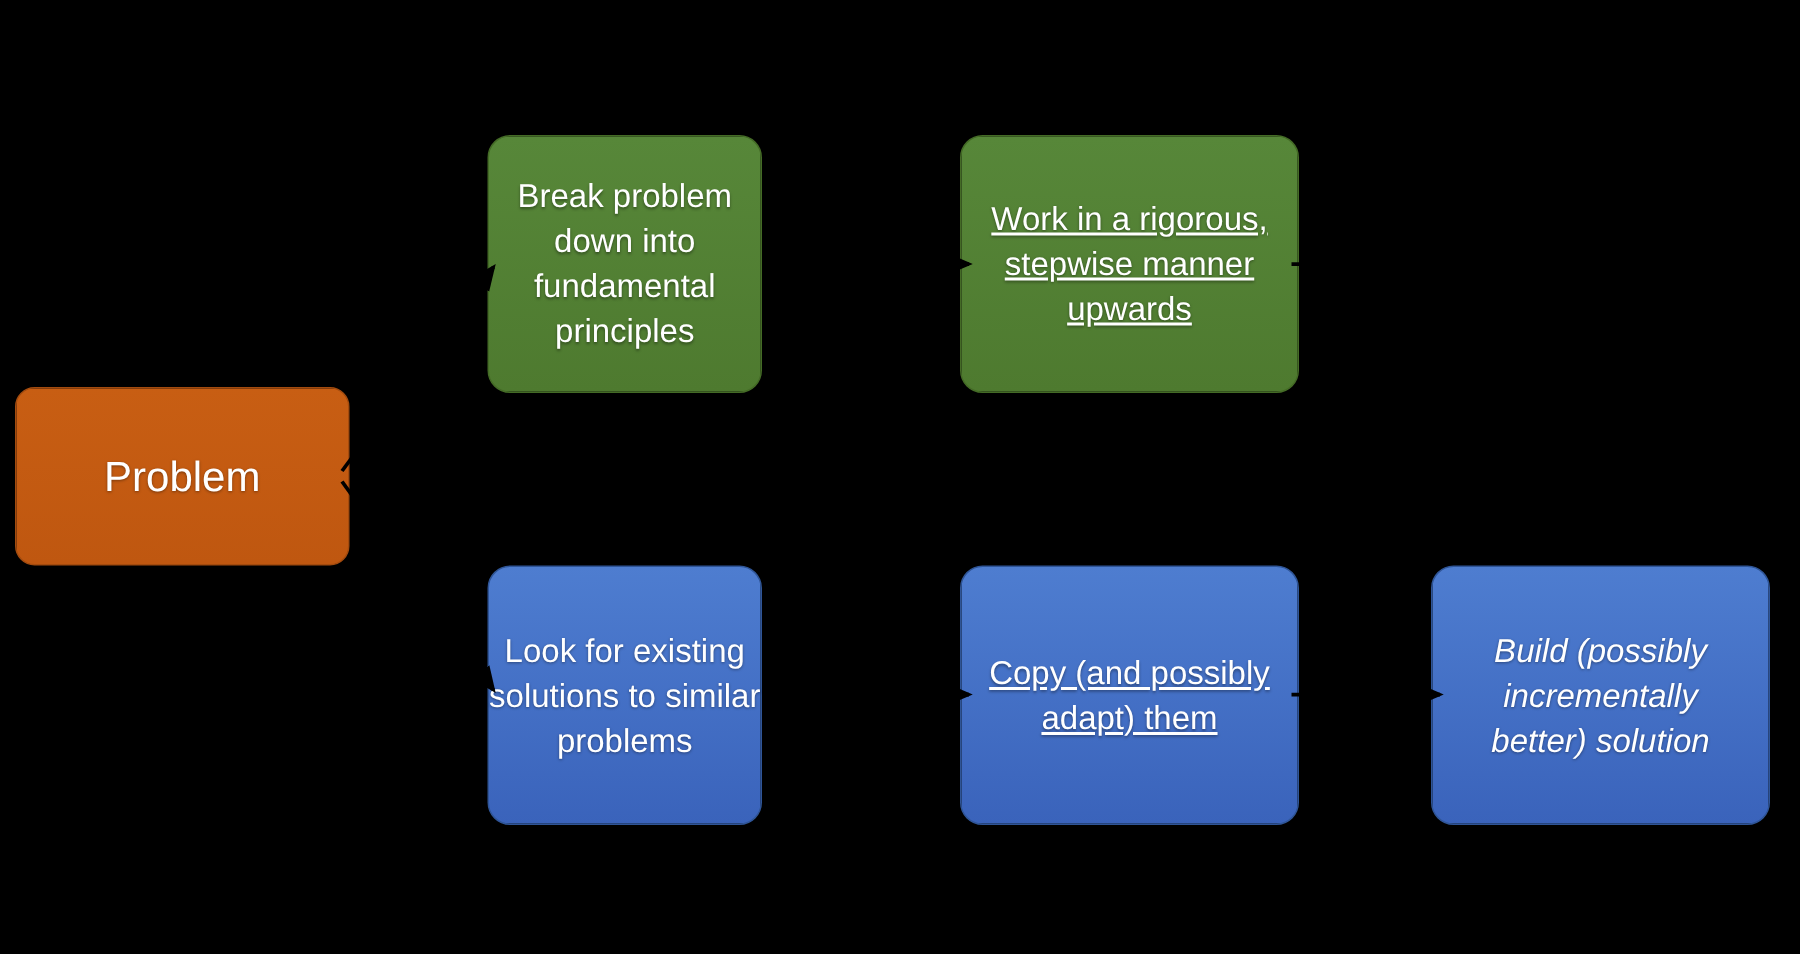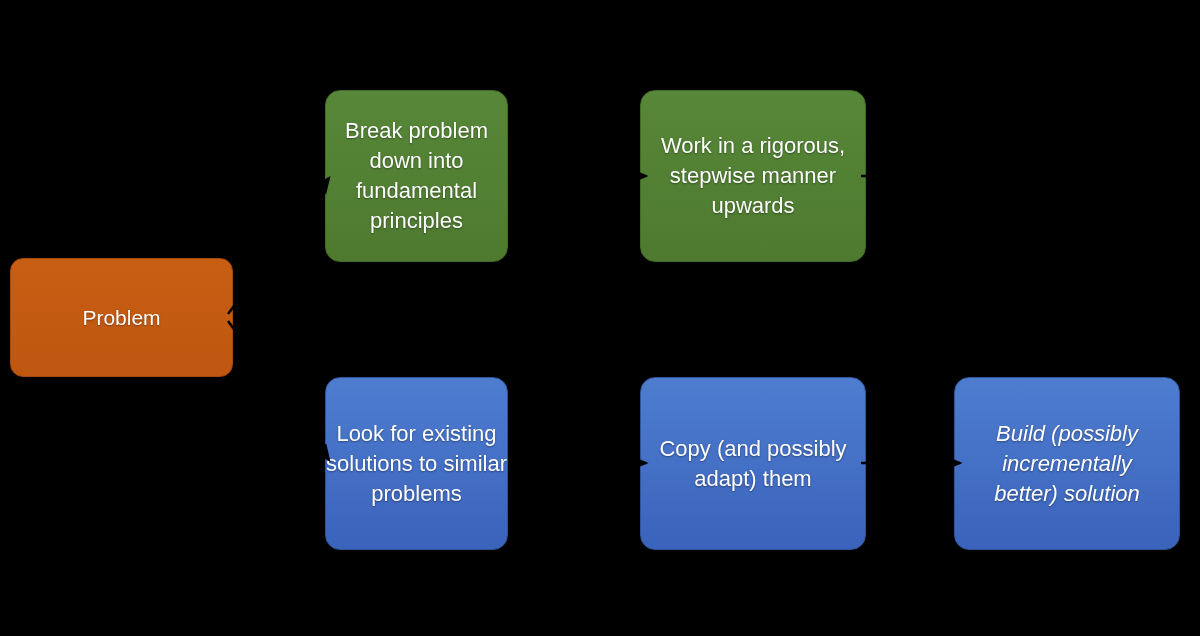--- a/index.html
+++ b/index.html
@@ -30,44 +30,44 @@
     text-shadow: 0 1px 2px rgba(0,0,0,0.40);
   }
   
   .node-problem {
     left: 10px; top: 258px;
     width: 223px; height: 119px;
     border-radius: 13px;
     background: linear-gradient(180deg, #c85e13 0%, #bf5710 100%);
     border: 1px solid #a34b0e;
   }
-  .node-problem .label { font-size: 21px; text-align: right; }
+  .node-problem .label { font-size: 28px; text-align: right; }
   
   .node-green {
     top: 90px; height: 172px;
     border-radius: 15px;
     background: linear-gradient(180deg, #578739 0%, #4e7a2f 100%);
     border: 1px solid #446b26;
   }
   
   .node-blue {
     top: 377px; height: 173px;
     border-radius: 15px;
     background: linear-gradient(180deg, #4e7dd0 0%, #3a63bb 100%);
     border: 1px solid #2f5597;
   }
   .col-1 { left: 325px; width: 183px; }
   .col-2 { left: 640px; width: 226px; }
   .col-3 { left: 954px; width: 226px; }
   
   .node-t1 .label { max-width: 175px; }
-  .node-t2 .label { max-width: 198px; }
+  .node-t2 .label { max-width: 198px; text-decoration: underline; }
   .node-t3 .label { max-width: 186px; }
   .node-b1 .label { max-width: 202px; text-align: center; }
-  .node-b2 .label { max-width: 196px; }
+  .node-b2 .label { max-width: 196px; text-decoration: underline; }
   .node-b3 .label { max-width: 168px; font-style: italic; }
   
   #connectors {
     position: absolute;
     left: 0; top: 0;
     width: 1200px; height: 636px;
     pointer-events: none;
     z-index: 5;
   }
 </style>

